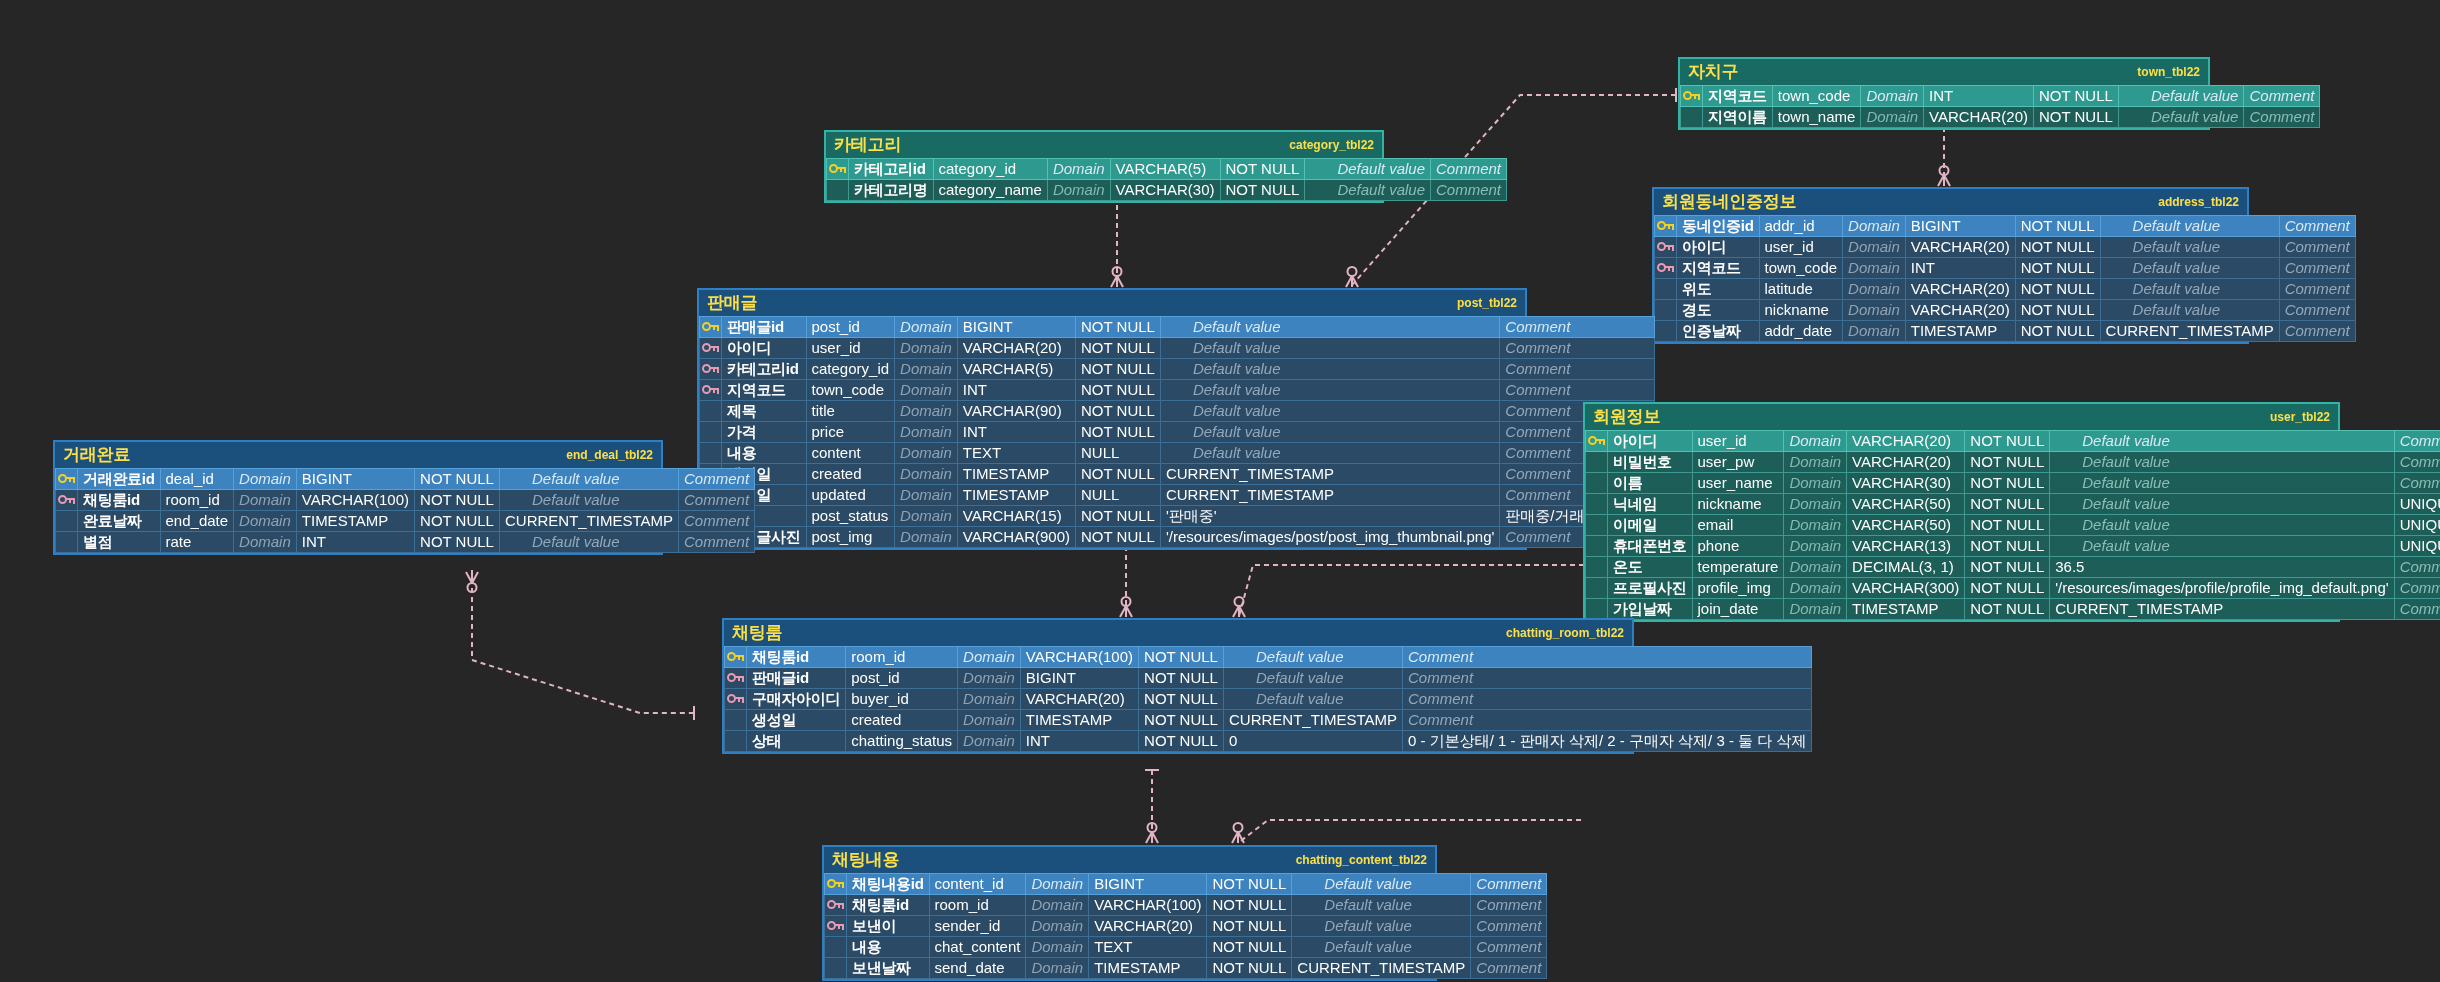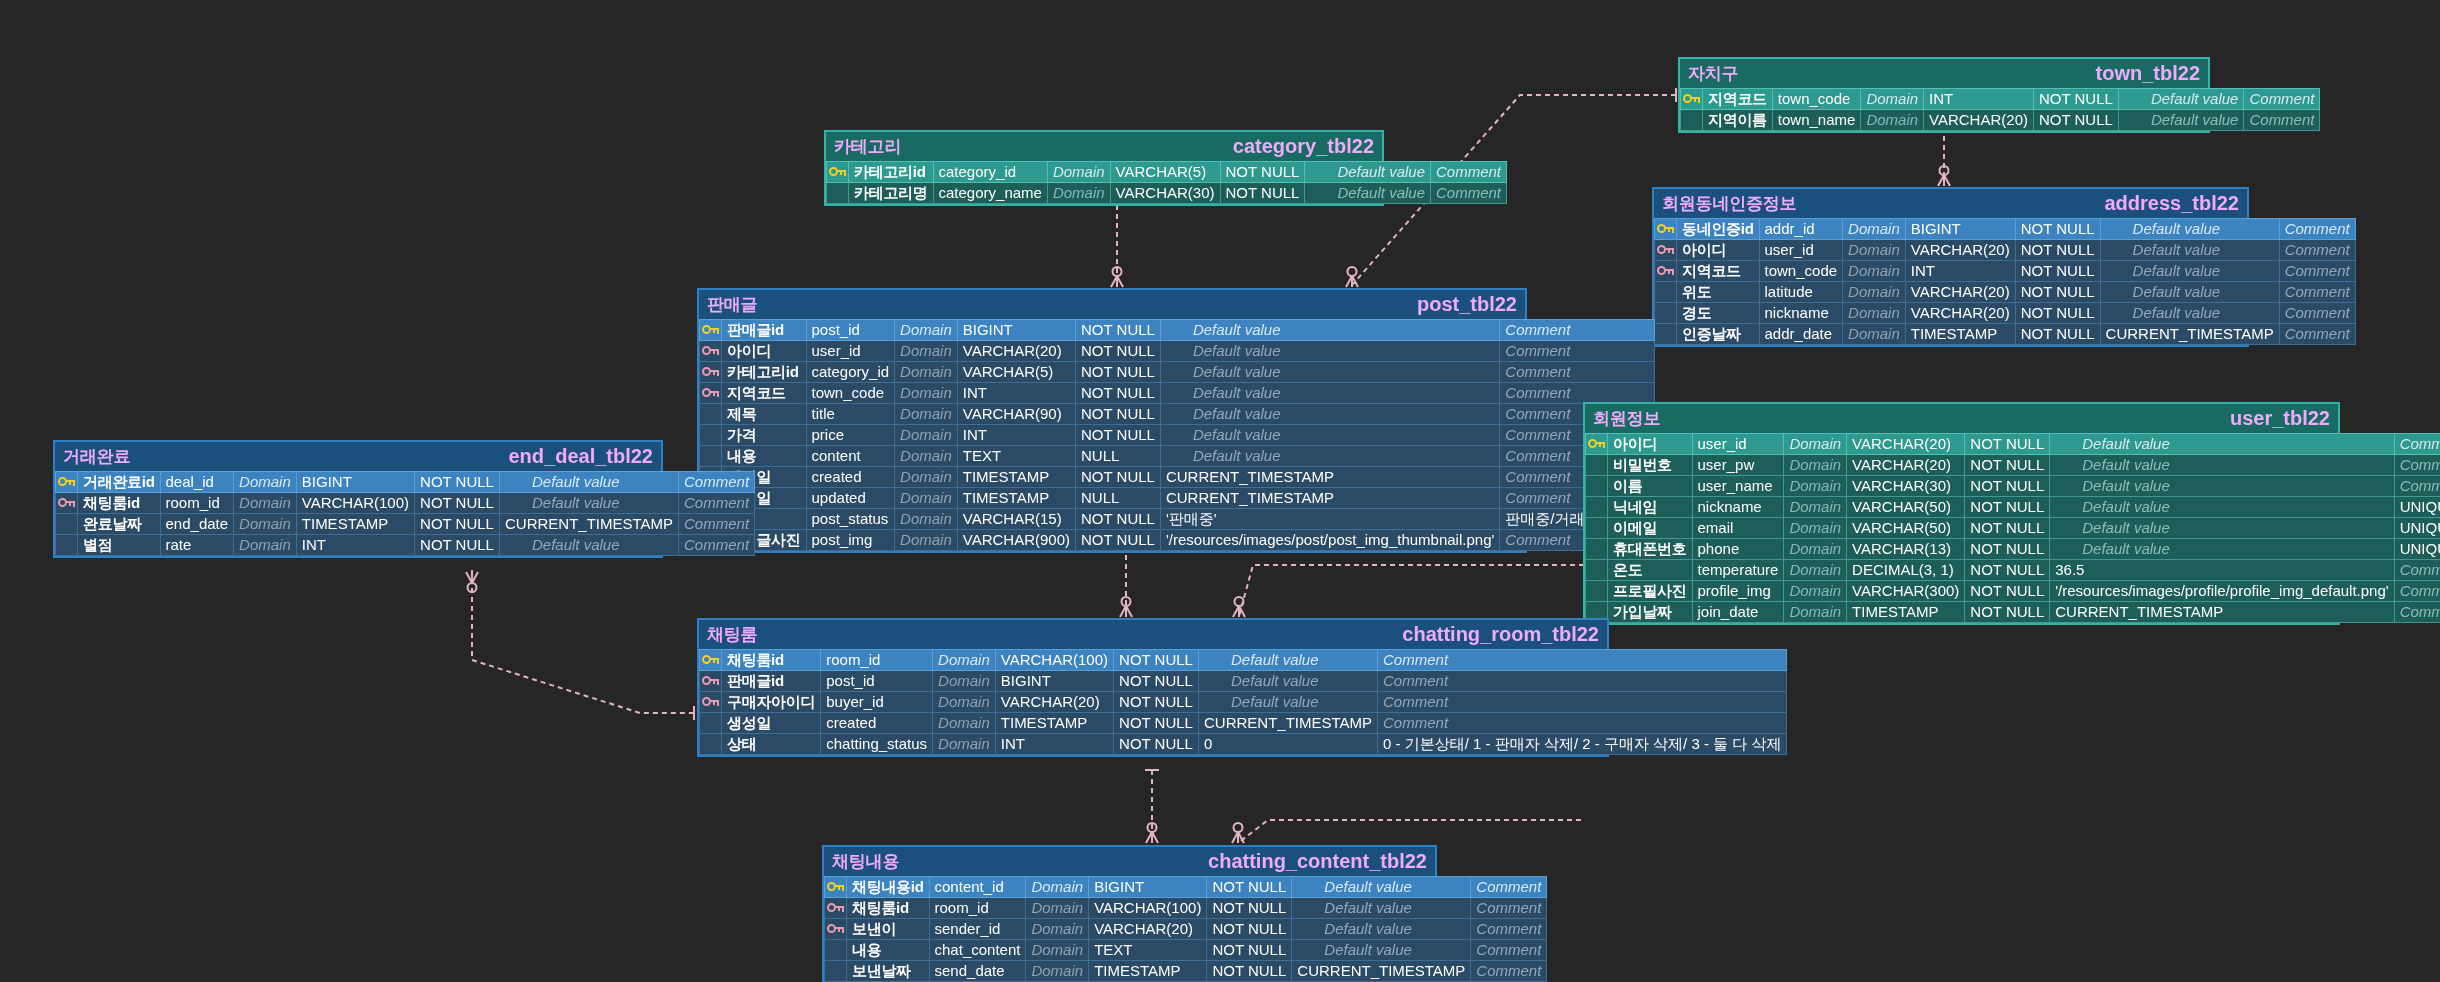--- a/index.html
+++ b/index.html
@@ -32,27 +32,27 @@
   .tbl.blue  { border-color: #2f7fc4; background: #1b4f7c; }
   .tbl.teal  { border-color: #33b3a6; background: #186a63; }
 
   .tbl-header {
     display: flex;
     align-items: center;
     justify-content: space-between;
     padding: 4px 8px 5px 8px;
     font-size: 17px;
     font-weight: bold;
-    color: #f0abfc;
+    color: #fde047;
     white-space: nowrap;
   }
   .tbl.blue .tbl-header { background: #1b4f7c; gap: 13px; }
   .tbl.teal .tbl-header { background: #186a63; }
   .tbl-header .logical { letter-spacing: -0.2px; }
-  .tbl-header .physical { font-size: 20px; padding-left: 26px; }
+  .tbl-header .physical { font-size: 12px; padding-left: 26px; }
 
   .grid { display: table; width: 100%; border-collapse: collapse; }
   .row  { display: table-row; }
   .cell {
     display: table-cell;
     padding: 2px 5px 3px 5px;
     white-space: nowrap;
     vertical-align: middle;
     font-size: 15px;
     color: #ffffff;
@@ -574,21 +574,21 @@
             <div class="cell c-log">별점</div>
             <div class="cell c-phy">rate</div>
             <div class="cell c-dom">Domain</div>
             <div class="cell c-type">INT</div>
             <div class="cell c-null">NOT NULL</div>
             <div class="cell c-def placeholder">Default value</div>
             <div class="cell c-cmt placeholder">Comment</div>
           </div>
         </div>
       </div>
-      <div class="tbl blue" style="left: 697px; top: 618px; width: 912px;">
+      <div class="tbl blue" style="left: 722px; top: 618px; width: 912px;">
         <div class="tbl-header">
           <span class="logical">채팅룸</span>
           <span class="physical">chatting_room_tbl22</span>
         </div>
         <div class="grid">
           <div class="row sel">
             <div class="cell c-key"><span class="key pk"><i></i><b></b></span></div>
             <div class="cell c-log">채팅룸id</div>
             <div class="cell c-phy">room_id</div>
             <div class="cell c-dom">Domain</div>

